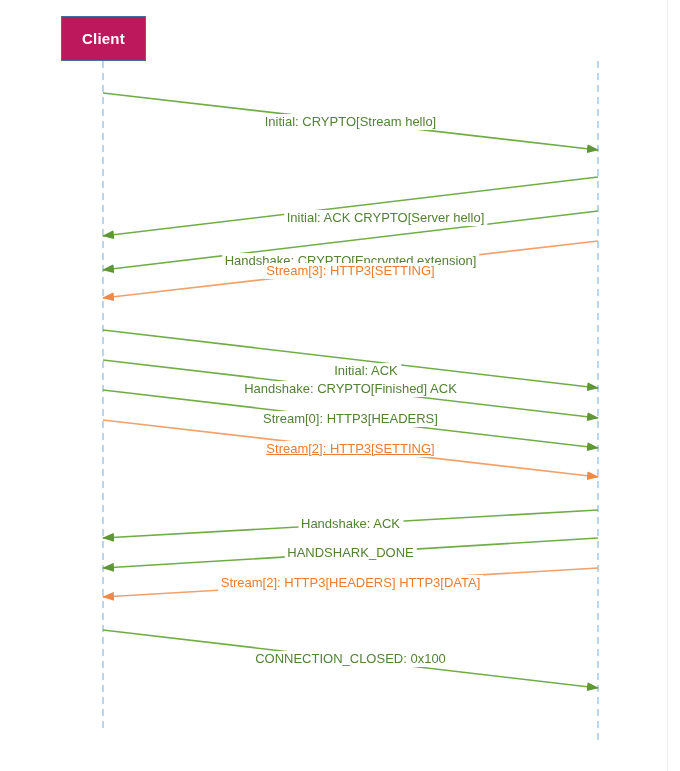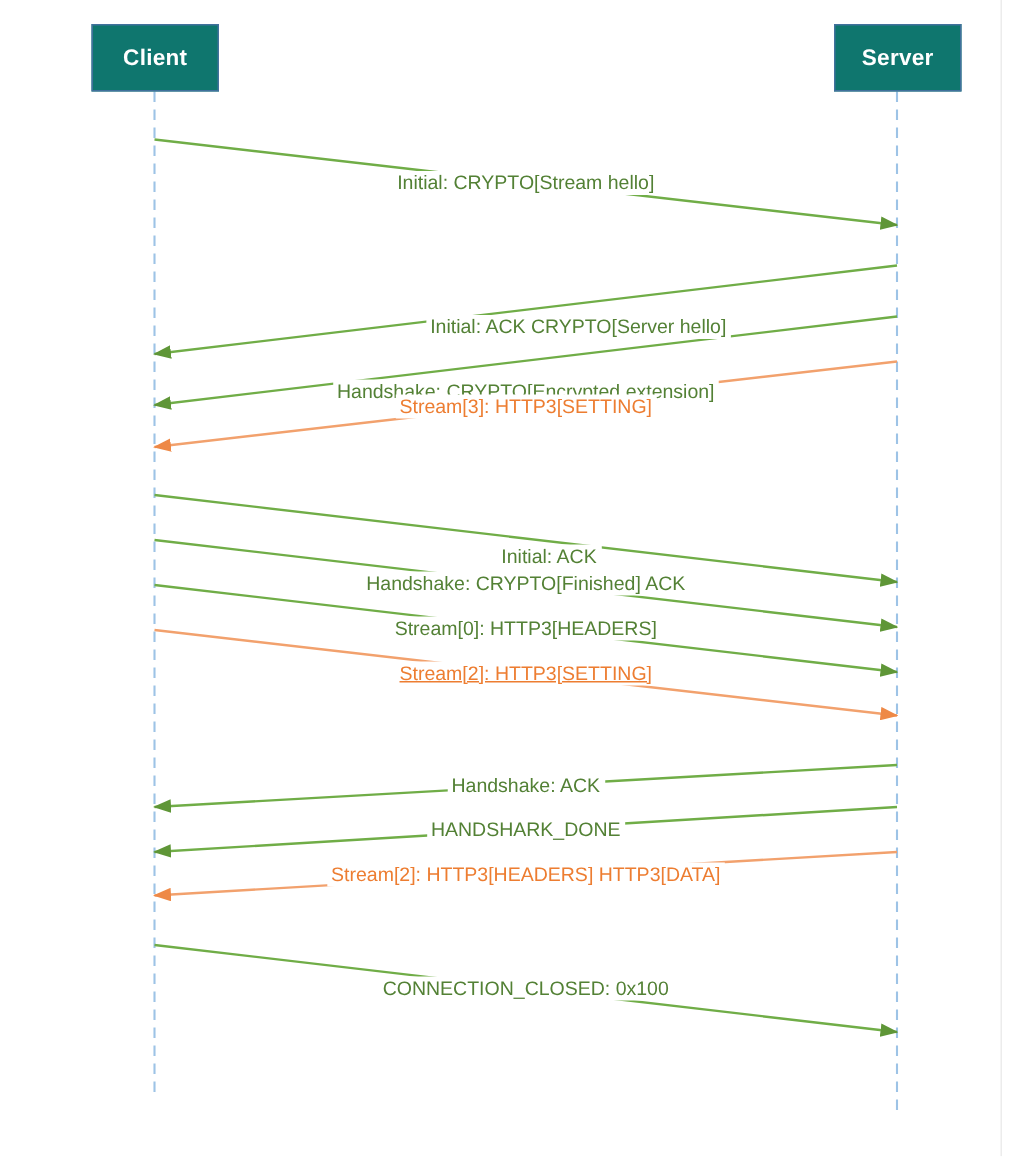--- a/index.html
+++ b/index.html
@@ -9,21 +9,21 @@
     height: 771px;
     background: #ffffff;
     font-family: "Liberation Sans", sans-serif;
     overflow: hidden;
   }
   #arrow-layer { position: absolute; left: 0; top: 0; }
   .actor-box {
     position: absolute;
     width: 85px;
     height: 45px;
-    background: #0f766e;
+    background: #be185d;
     border: 1.5px solid #41719c;
     box-sizing: border-box;
     color: #ffffff;
     font-weight: bold;
     font-size: 15px;
     display: flex;
     align-items: center;
     justify-content: center;
     letter-spacing: 0.2px;
   }
@@ -73,23 +73,20 @@
       <line x1="598" y1="510" x2="103" y2="538" stroke="#70ad47" stroke-width="1.6" marker-end="url(#head-green)"></line>
       <line x1="598" y1="538" x2="103" y2="568" stroke="#70ad47" stroke-width="1.6" marker-end="url(#head-green)"></line>
       <line x1="598" y1="568" x2="103" y2="597" stroke="#f2a16d" stroke-width="1.6" marker-end="url(#head-orange)"></line>
       <line x1="103" y1="630" x2="598" y2="688" stroke="#70ad47" stroke-width="1.6" marker-end="url(#head-green)"></line>
     </svg>
 
   <div class="actor-box" style="left:61px; top:16px;">
     <span>Client</span>
   </div>
 
-  <div class="actor-box" style="left:556px; top:16px;">
-    <span>Server</span>
-  </div>
 
   <div id="labels">
       <div class="msg-label green" style="left: 350.5px; top: 121.5px;">Initial: CRYPTO[Stream hello]</div>
       <div class="msg-label green" style="left: 350.5px; top: 218px; margin-left: 35px;">Initial: ACK CRYPTO[Server hello]</div>
       <div class="msg-label green" style="left: 350.5px; top: 240.5px; margin-top: 20px;">Handshake: CRYPTO[Encrypted extension]</div>
       <div class="msg-label orange" style="left: 350.5px; top: 271px;">Stream[3]: HTTP3[SETTING]</div>
       <div class="msg-label green" style="left: 366px; top: 359px; margin-top: 12px;">Initial: ACK</div>
       <div class="msg-label green" style="left: 350.5px; top: 389px;">Handshake: CRYPTO[Finished] ACK</div>
       <div class="msg-label green" style="left: 350.5px; top: 419px;">Stream[0]: HTTP3[HEADERS]</div>
       <div class="msg-label orange" style="left: 350.5px; top: 448.5px; text-decoration: underline;">Stream[2]: HTTP3[SETTING]</div>

